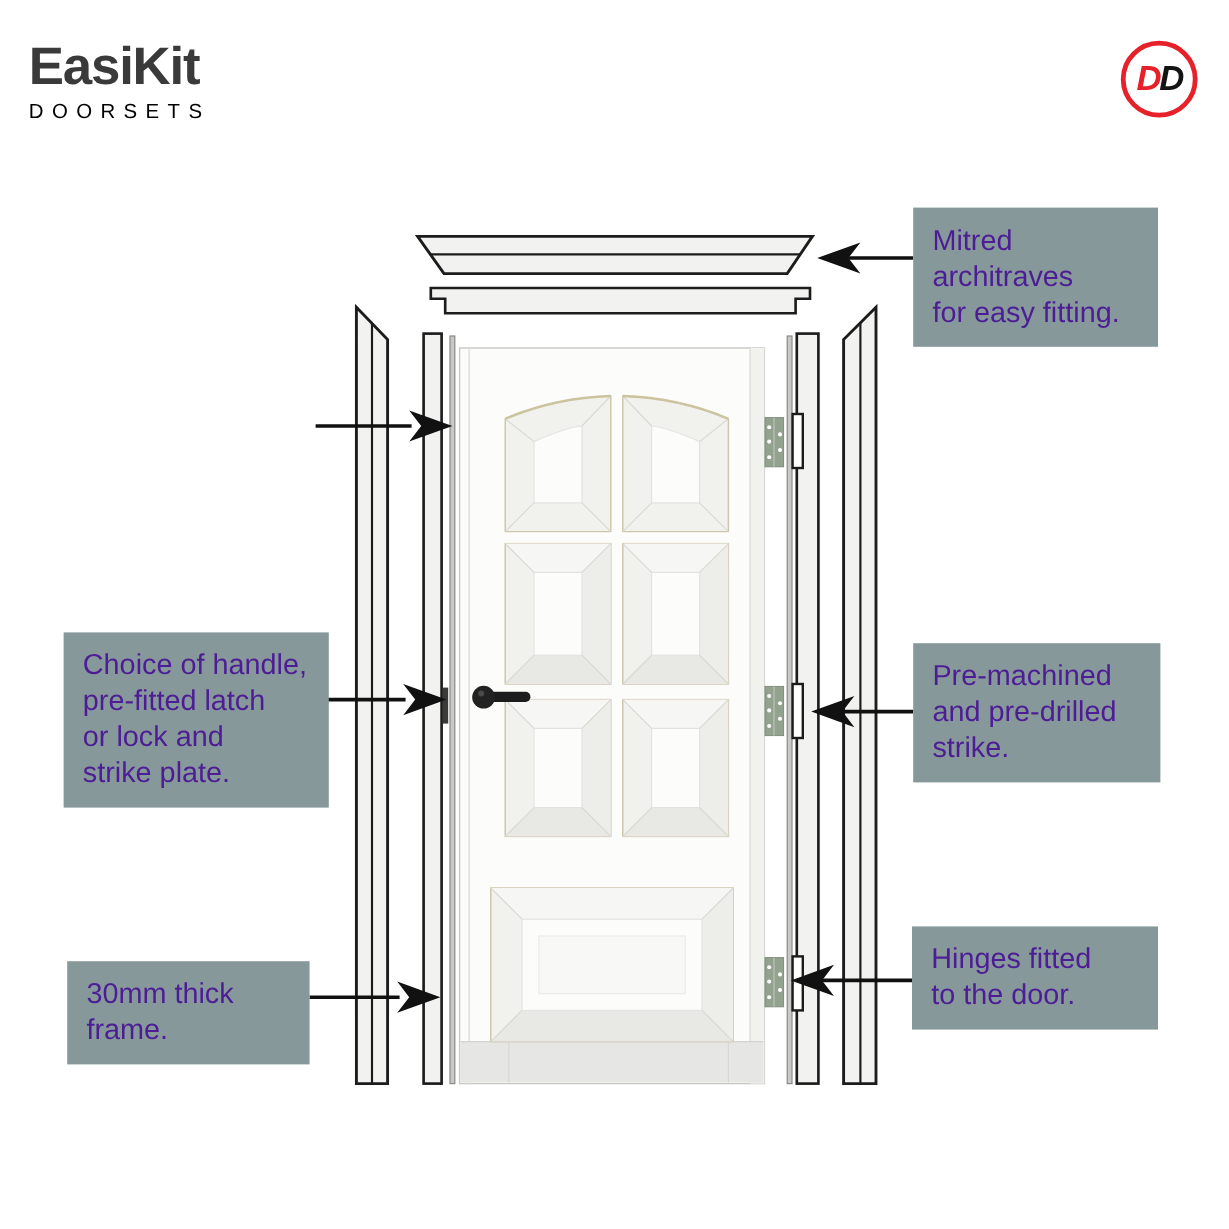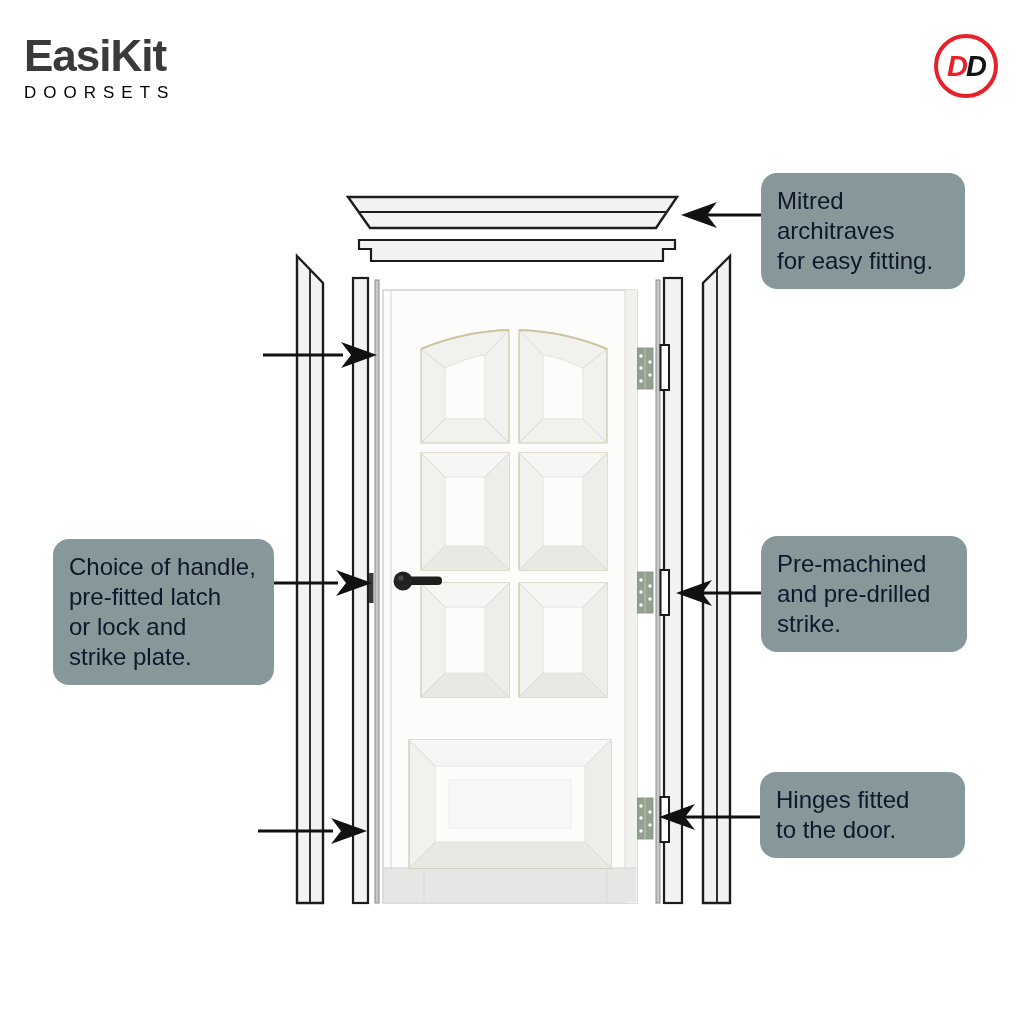--- a/index.html
+++ b/index.html
@@ -12,25 +12,25 @@
   .brand-name{font-size:44px;font-weight:bold;color:#3a3a3a;letter-spacing:-1px;line-height:1;}
   .brand-sub{font-size:17px;color:#000000;letter-spacing:7px;margin-top:5px;}
 
   .badge{position:absolute;left:934px;top:34px;width:56px;height:56px;border:4px solid #e62129;
          border-radius:50%;display:flex;align-items:center;justify-content:center;z-index:3;}
   .badge span{font-style:italic;font-weight:900;font-size:29px;letter-spacing:-2px;}
   .badge .d1{color:#e62129;}
   .badge .d2{color:#141414;}
 
   
-  .callout{position:absolute;z-index:2;background:#87989b;color:#0f172a;border-radius:16px;
+  .callout{position:absolute;z-index:2;background:#87989b;color:#4c1d95;border-radius:0;
            padding:13px 16px;font-size:24px;line-height:30px;white-space:pre-line;box-sizing:border-box;}
   .co-mitred     {left:761px;top:173px;width:204px;}
   .co-stops      {left:60px; top:298px;width:203px;}
-  .co-handle     {left:53px; top:527px;width:221px;margin-top:12px;}
+  .co-handle     {left:53px; top:527px;width:221px;}
   .co-frame      {left:56px; top:801px;width:202px;}
   .co-linings    {left:761px;top:536px;width:206px;}
   .co-hinges     {left:760px;top:772px;width:205px;}
 </style>
 </head>
 <body>
 
 <div class="stage">
 
   <svg width="1024" height="1024" viewBox="0 0 1024 1024">
@@ -218,18 +218,20 @@
     <span class="d2">D</span>
   </div>
 
   <div class="callout co-mitred">Mitred
 architraves
 for easy fitting.</div>
   <div class="callout co-handle">Choice of handle,
 pre-fitted latch
 or lock and
 strike plate.</div>
+  <div class="callout co-frame">30mm thick
+frame.</div>
   <div class="callout co-linings">Pre-machined
 and pre-drilled
 strike.</div>
   <div class="callout co-hinges">Hinges fitted
 to the door.</div>
 </div>
 
 </body></html>

